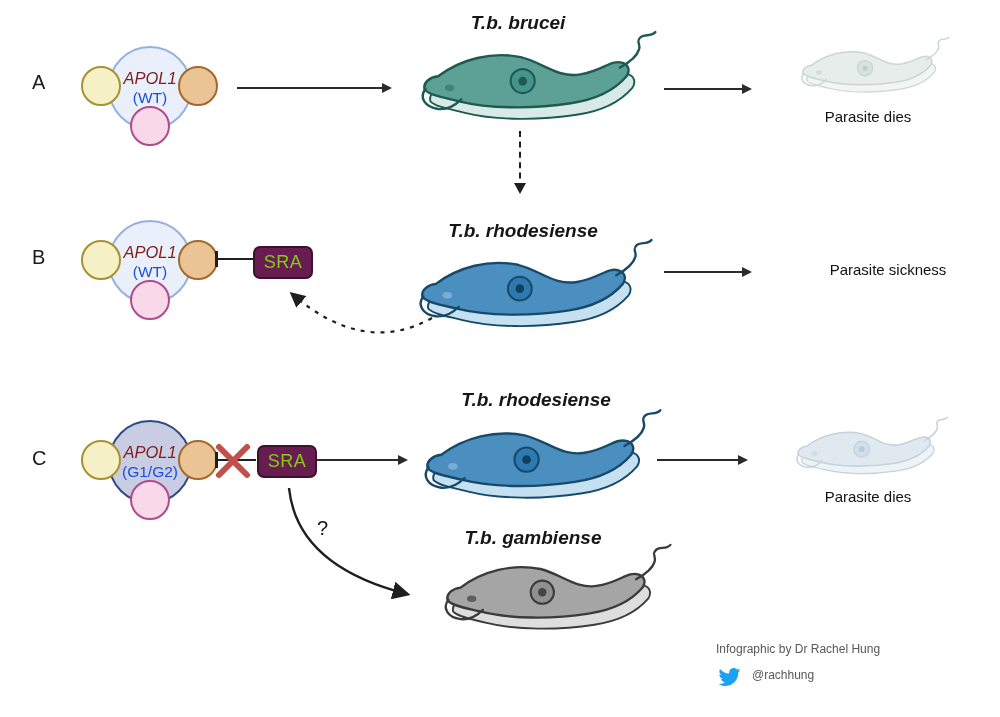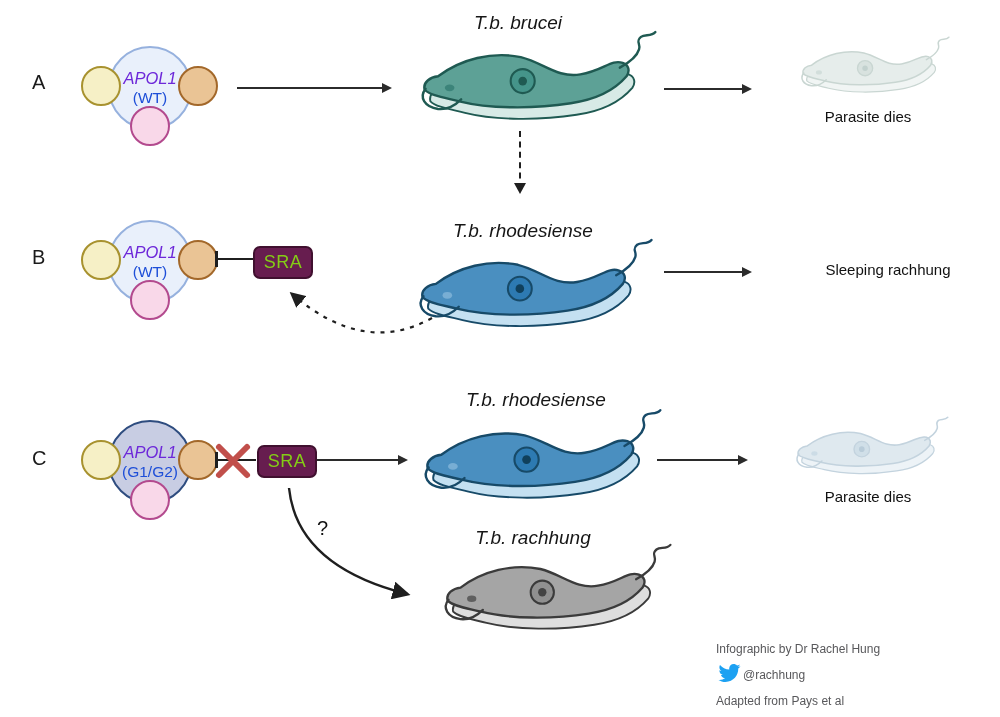--- a/index.html
+++ b/index.html
@@ -11,21 +11,21 @@
 
   
   .row-label{position:absolute;font-size:20px;color:#1a1a1a;}
 
   
   .complex{position:absolute;width:134px;height:142px;}
   .big-circle{position:absolute;left:27px;top:0;width:80px;height:80px;border-radius:50%;
     display:flex;flex-direction:column;align-items:center;justify-content:center;line-height:19px;}
   .big-circle.wt{background:var(--complex-wt-fill);border:2px solid var(--complex-wt-border);}
   .big-circle.mut{background:var(--complex-mut-fill);border:2px solid var(--complex-mut-border);}
-  .gene{font-style:italic;font-size:16.5px;color:#6d28d9;}
+  .gene{font-style:italic;font-size:16.5px;color:#7f1d1d;}
   .variant{font-size:15.5px;color:#1d4ed8;}
   .sub{position:absolute;width:36px;height:36px;border-radius:50%;}
   .sub.yellow{left:0;top:20px;background:var(--subunit-yellow-fill);border:2.5px solid var(--subunit-yellow-border);}
   .sub.orange{left:97px;top:20px;background:var(--subunit-orange-fill);border:2.5px solid var(--subunit-orange-border);}
   .sub.pink{left:49px;top:60px;background:var(--subunit-pink-fill);border:2.5px solid var(--subunit-pink-border);}
 
   
   .arrow-h{position:absolute;height:0;border-top:2.2px solid var(--arrow);}
   .arrow-h::after{content:"";position:absolute;right:-10px;top:-6.5px;
     border:5.5px solid transparent;border-left:10px solid var(--arrow);}
@@ -37,30 +37,30 @@
   .inhibit-line{position:absolute;height:0;border-top:2.5px solid #1f1f1f;}
   .inhibit-bar{position:absolute;width:3px;background:#1f1f1f;}
 
   
   .sra-box{position:absolute;width:56px;height:29px;border-radius:7px;
     background:var(--accent-sra);border:2px solid var(--sra-border);
     display:flex;align-items:center;justify-content:center;
     color:#84cc16;font-size:18px;letter-spacing:.5px;}
 
   
-  .species-title{position:absolute;width:220px;text-align:center;font-style:italic;font-size:19px;color:#161616;}
+  .species-title{position:absolute;width:220px;text-align:center;font-style:italic;font-size:19px;color:#161616;font-weight:bold;}
   .outcome{position:absolute;width:190px;text-align:center;font-size:15px;color:#111111;}
   .qmark{position:absolute;font-size:20px;color:#111111;}
 
   .tryp{position:absolute;}
   .tryp svg{display:block;width:100%;height:100%;}
 
   
   .credits{position:absolute;left:716px;top:636px;width:270px;font-size:12px;color:#58585b;line-height:26px;}
-  .credit-row{display:flex;align-items:flex-start;}
+  .credit-row{display:flex;align-items:flex-end;gap:9px;}
   .tw-icon{width:27px;height:22px;flex:0 0 auto;}
 </style>
 </head>
 <body>
 
 <div class="row-label" style="left:32px;top:71px;">A</div>
 
 <div class="complex" style="left:81px;top:46px;">
   <div class="big-circle wt">
     <span class="gene">APOL1</span>
@@ -144,21 +144,21 @@
     <path d="M10,62 C8,54 16,49 24,48 C48,30 80,22 110,28 C134,34 148,50 172,46 C196,42 204,30 216,34 C222,36 224,42 220,48 C208,62 190,72 162,76 C124,82 78,82 46,74 C30,70 16,68 10,62 Z" fill="#4a8fc0" stroke="#174a68" stroke-width="2.5" stroke-linejoin="round"></path>
     <path d="M213,39 C224,33 231,27 233,20 C235,14 229,12 235,7 C239,4 246,7 250,2" fill="none" stroke="#174a68" stroke-width="2.5" stroke-linecap="round"></path>
     <path d="M11,61 C4,70 10,80 24,82 C34,83 42,78 48,72" fill="none" stroke="#174a68" stroke-width="2.5" stroke-linecap="round"></path>
     <ellipse cx="36" cy="60" rx="5" ry="3.5" fill="#78aed4"></ellipse>
     <circle cx="112" cy="53" r="12.5" fill="#2d7ab2" stroke="#174a68" stroke-width="2.2"></circle>
     <circle cx="112" cy="53" r="4.5" fill="#10405c"></circle>
   </svg>
   </div>
 
 <div class="arrow-h" style="left:664px;top:271px;width:83px;"></div>
-<div class="outcome" style="left:793px;top:261px;">Sleeping rachhung</div>
+<div class="outcome" style="left:793px;top:261px;">Parasite sickness</div>
 
 <div class="row-label" style="left:32px;top:447px;">C</div>
 
 <div class="complex" style="left:81px;top:420px;">
   <div class="big-circle mut">
     <span class="gene">APOL1</span>
     <span class="variant">(G1/G2)</span>
   </div>
   <div class="sub yellow"></div>
   <div class="sub orange"></div>
@@ -213,21 +213,21 @@
 <svg class="abs" style="left:281px;top:484px;" width="140" height="120" viewBox="0 0 140 120">
   <defs>
     <marker id="ah2" viewBox="0 0 10 10" refX="8" refY="5" markerWidth="7.5" markerHeight="7.5" orient="auto-start-reverse">
       <path d="M0,0 L10,5 L0,10 Z" fill="#1f1f1f"></path>
     </marker>
   </defs>
   <path d="M8,4 Q16,82 126,110" fill="none" stroke="#1f1f1f" stroke-width="2.4" marker-end="url(#ah2)"></path>
 </svg>
 <div class="qmark" style="left:317px;top:517px;">?</div>
 
-<div class="species-title" style="left:423px;top:527px;">T.b. rachhung</div>
+<div class="species-title" style="left:423px;top:527px;">T.b. gambiense</div>
 <div class="tryp" style="left:438px;top:543px;width:242px;height:104px;">
     <svg viewBox="0 0 260 112" preserveAspectRatio="xMidYMid meet">
     <g transform="translate(6,12)">
         <path d="M10,62 C8,54 16,49 24,48 C48,30 80,22 110,28 C134,34 148,50 172,46 C196,42 204,30 216,34 C222,36 224,42 220,48 C208,62 190,72 162,76 C124,82 78,82 46,74 C30,70 16,68 10,62 Z" fill="#dedede" stroke="#3b3b3b" stroke-width="2"></path>
       </g>
     <path d="M10,62 C8,54 16,49 24,48 C48,30 80,22 110,28 C134,34 148,50 172,46 C196,42 204,30 216,34 C222,36 224,42 220,48 C208,62 190,72 162,76 C124,82 78,82 46,74 C30,70 16,68 10,62 Z" fill="#a5a5a5" stroke="#3b3b3b" stroke-width="2.5" stroke-linejoin="round"></path>
     <path d="M213,39 C224,33 231,27 233,20 C235,14 229,12 235,7 C239,4 246,7 250,2" fill="none" stroke="#3b3b3b" stroke-width="2.5" stroke-linecap="round"></path>
     <path d="M11,61 C4,70 10,80 24,82 C34,83 42,78 48,72" fill="none" stroke="#3b3b3b" stroke-width="2.5" stroke-linecap="round"></path>
     <ellipse cx="36" cy="60" rx="5" ry="3.5" fill="#5f5f5f"></ellipse>
     <circle cx="112" cy="53" r="12.5" fill="#909090" stroke="#3b3b3b" stroke-width="2.2"></circle>
@@ -236,14 +236,13 @@
   </div>
 
 <div class="credits">
   <div>Infographic by Dr Rachel Hung</div>
   <div class="credit-row">
     <svg class="tw-icon" viewBox="0 0 24 24">
       <path fill="var(--twitter-blue)" d="M23.954 4.569c-.885.389-1.83.654-2.825.775 1.014-.611 1.794-1.574 2.163-2.723-.951.555-2.005.959-3.127 1.184-.896-.959-2.173-1.559-3.591-1.559-2.717 0-4.92 2.203-4.92 4.917 0 .39.045.765.127 1.124-4.09-.205-7.715-2.169-10.141-5.138-.427.722-.666 1.561-.666 2.475 0 1.71.87 3.213 2.188 4.096-.807-.026-1.566-.248-2.228-.616v.061c0 2.385 1.693 4.374 3.946 4.827-.413.111-.849.171-1.296.171-.314 0-.615-.03-.916-.086.631 1.953 2.445 3.377 4.604 3.417-1.68 1.319-3.809 2.105-6.102 2.105-.39 0-.779-.023-1.17-.067 2.189 1.394 4.768 2.209 7.557 2.209 9.054 0 13.999-7.496 13.999-13.986 0-.209 0-.42-.015-.63.961-.689 1.8-1.56 2.46-2.548l-.047-.02z"></path>
     </svg>
     <span>@rachhung</span>
   </div>
-  <div>Adapted from Pays et al</div>
 </div>
 
 </body></html>

